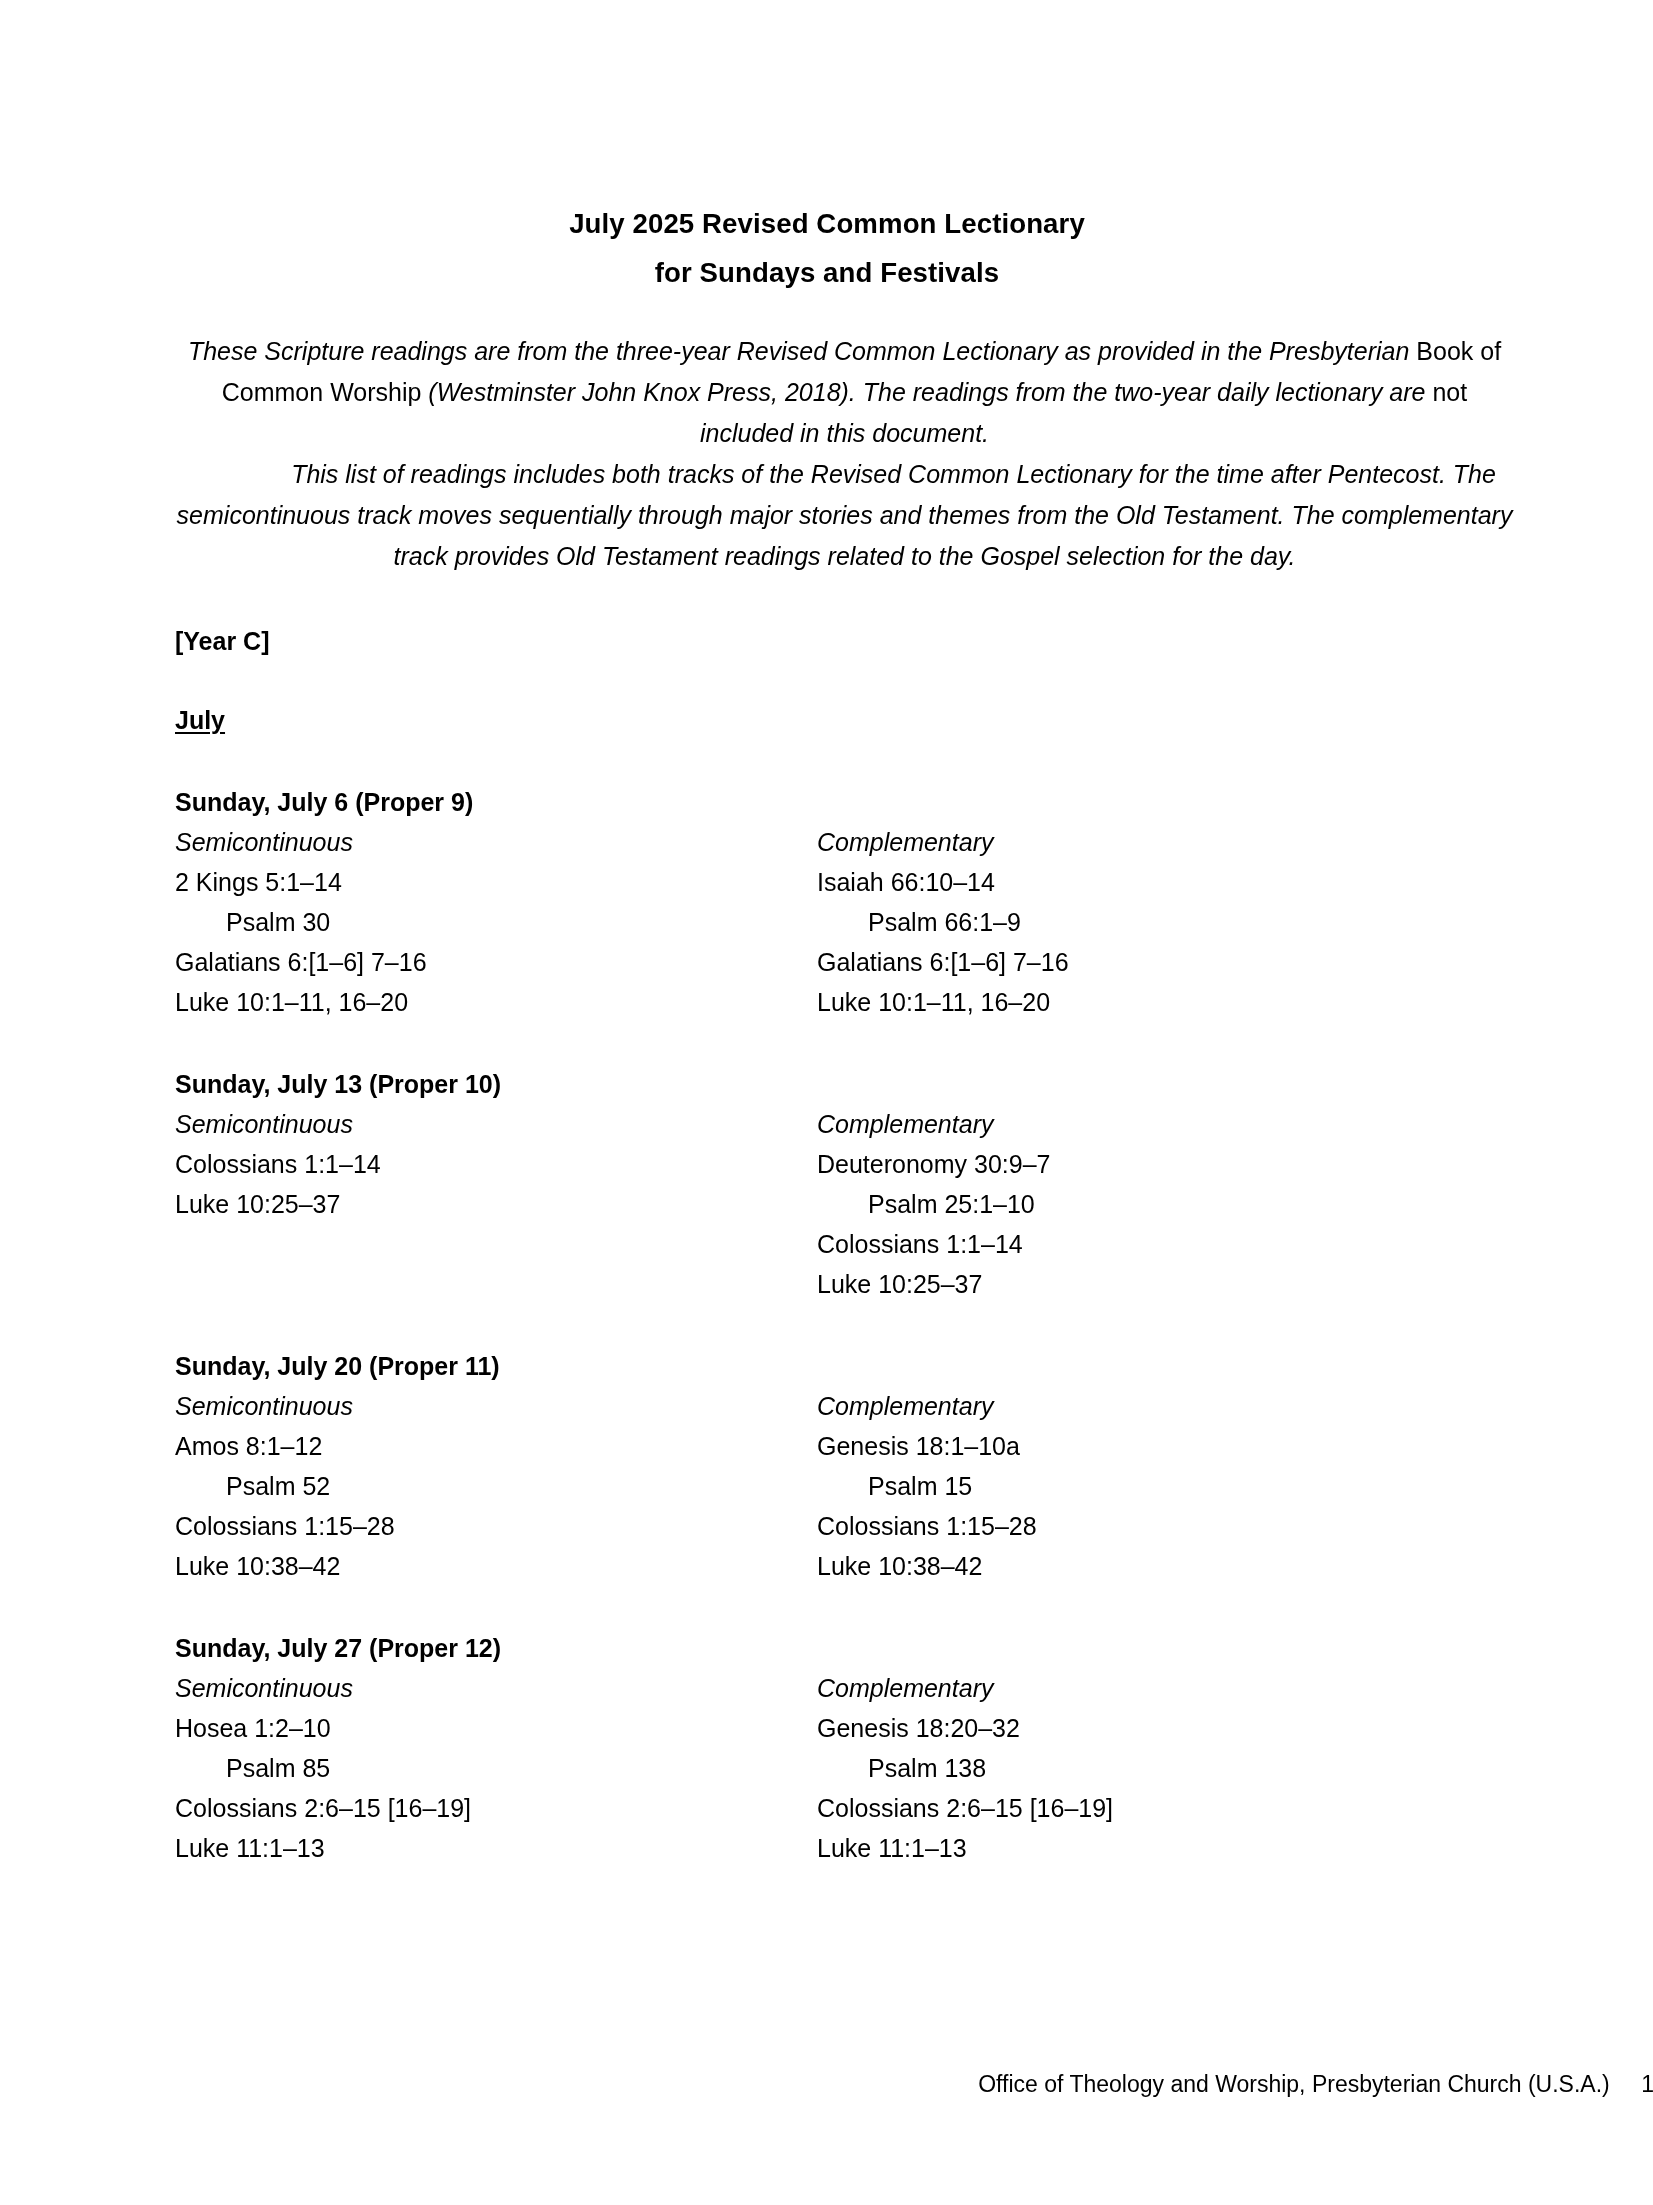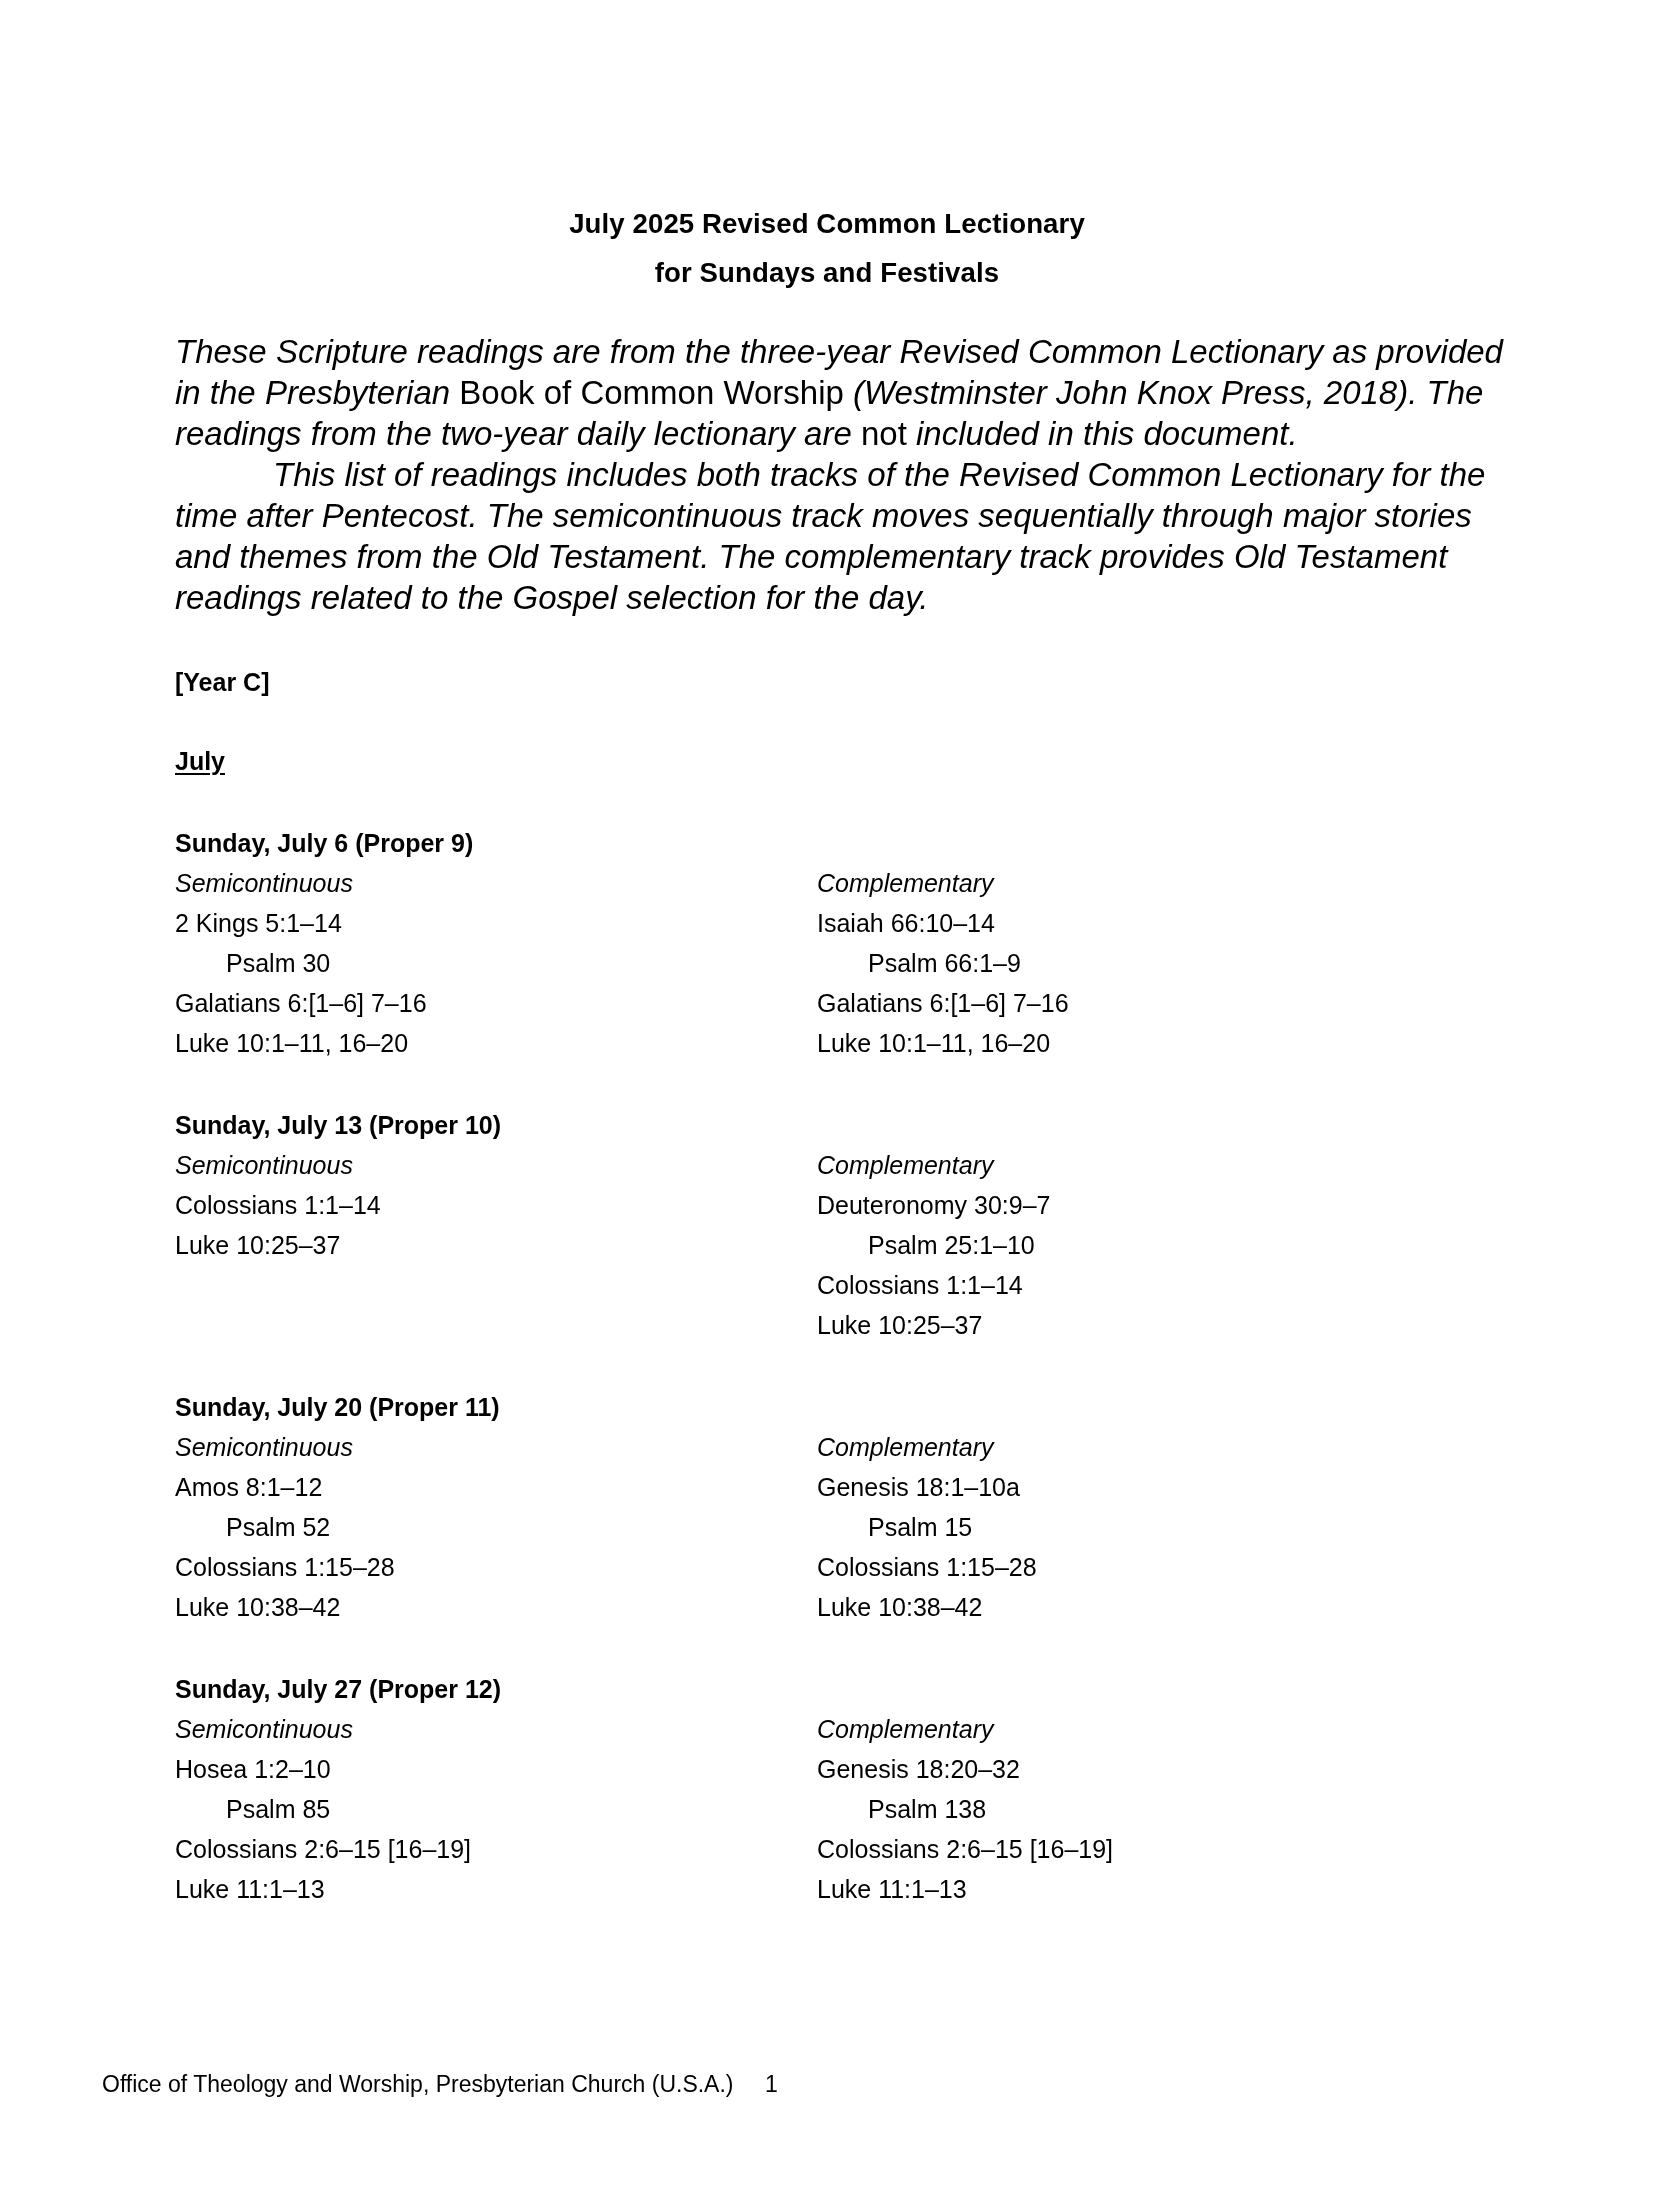--- a/index.html
+++ b/index.html
@@ -41,24 +41,24 @@
 
   
   .content {
     position: absolute;
     left: 175px;
     top: 331px;
     width: 1339px;
   }
 
   .intro {
-    font-size: 33px;
+    font-size: 25px;
     line-height: 41px;
     font-style: italic;
-    text-align: left;
+    text-align: center;
   }
   .intro .upright {
     font-style: normal;
   }
   .intro-p2 {
     text-indent: 98px;
   }
 
   .spacer-lg { height: 41px; }
   .spacer-md { height: 38px; }
@@ -119,21 +119,21 @@
     line-height: 40px;
     visibility: hidden;
   }
 
   
   .footer {
     position: absolute;
     left: 0;
     top: 2071px;
     width: 1654px;
-    text-align: left;
+    text-align: right;
     font-size: 23px;
   }
   .footer-inner {
     display: inline-block;
     padding-left: 102px;
   }
   .footer-text { }
   .footer-pageno {
     display: inline-block;
     padding-left: 31.5px;

